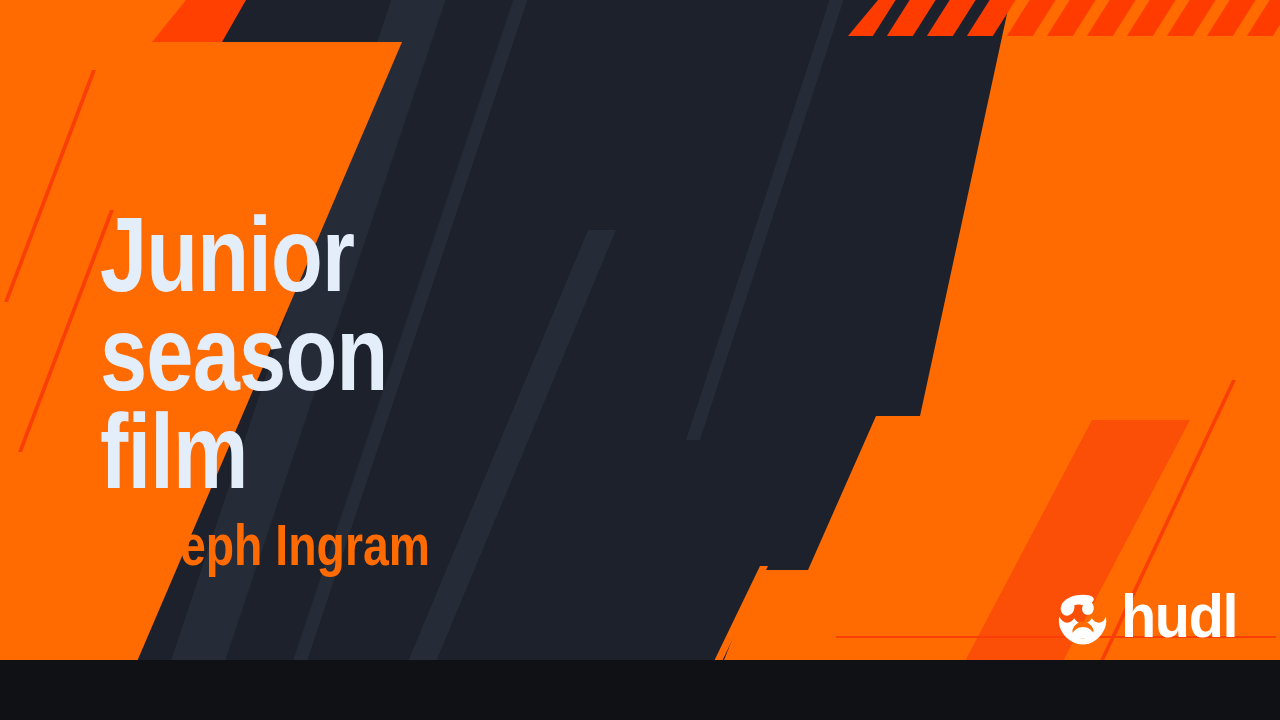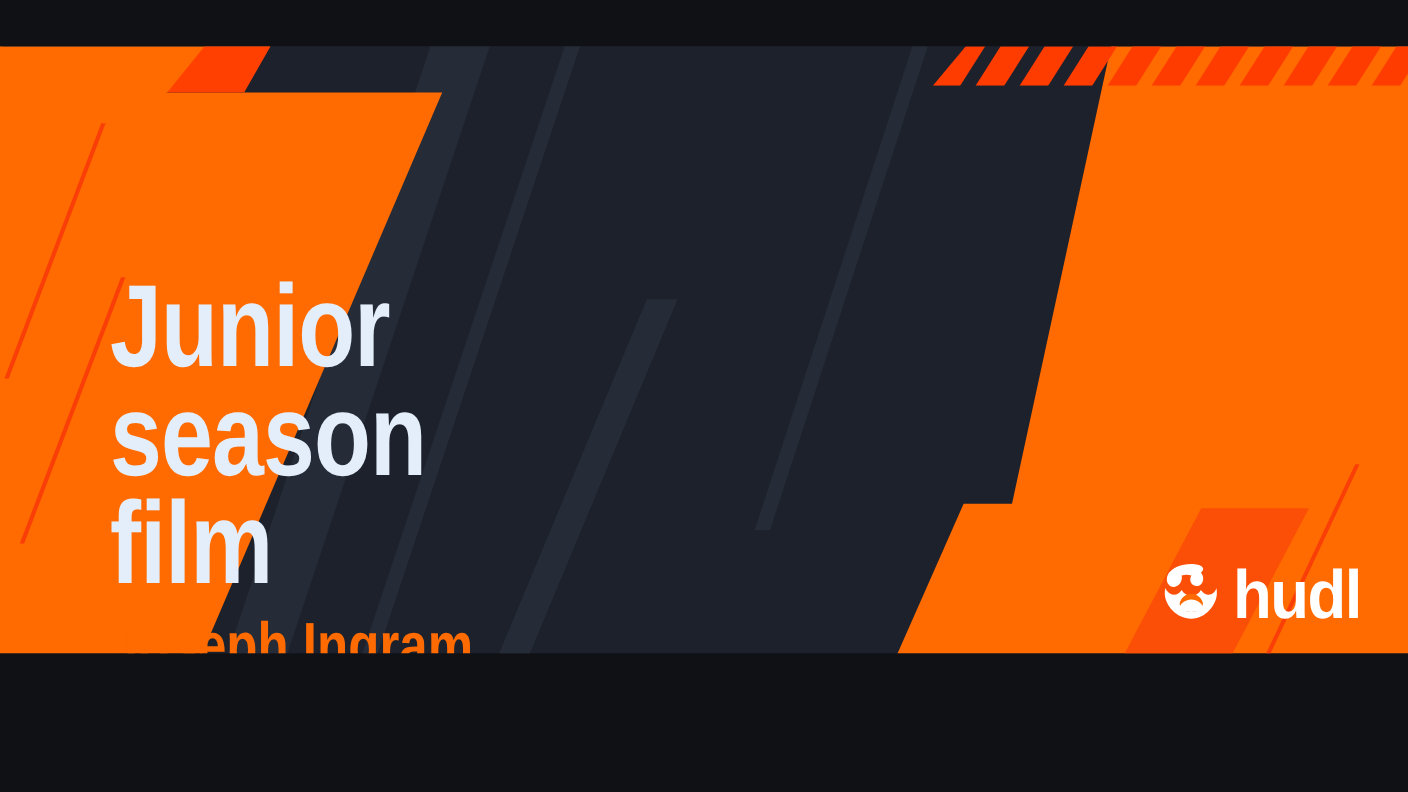--- a/index.html
+++ b/index.html
@@ -4,25 +4,24 @@
 <title>Hudl Title Card</title>
 <style>
   html, body {
     margin: 0;
     padding: 0;
     background: #0f1115;
   }
   #stage {
     position: relative;
     width: 1280px;
-    height: 552px;
+    height: 660px;
     overflow: hidden;
     background: #1c212b;
     font-family: "Liberation Sans", sans-serif;
-    margin-top: 42px;
   }
 
   
   .layer {
     position: absolute;
     top: 0; left: 0;
     width: 1280px;
     height: 720px;
     pointer-events: none;
   }
@@ -62,23 +61,23 @@
     letter-spacing: 0px;
     transform: scaleX(0.80);
     transform-origin: left top;
     white-space: nowrap;
   }
 
   
   #hudl-logo {
     position: absolute;
     right: 34px;
-    bottom: 28px;
+    bottom: 12px;
     display: flex;
-    align-items: flex-end;
+    align-items: flex-start;
     gap: 10px;
     z-index: 60;
   }
   #hudl-logo .mark { width: 56px; height: 56px; display:block; }
   #hudl-logo .wordmark {
     color: #ffffff;
     font-family: "Liberation Sans Narrow", "Liberation Sans", sans-serif;
     font-weight: 700;
     font-size: 62px;
     line-height: 0.78;

